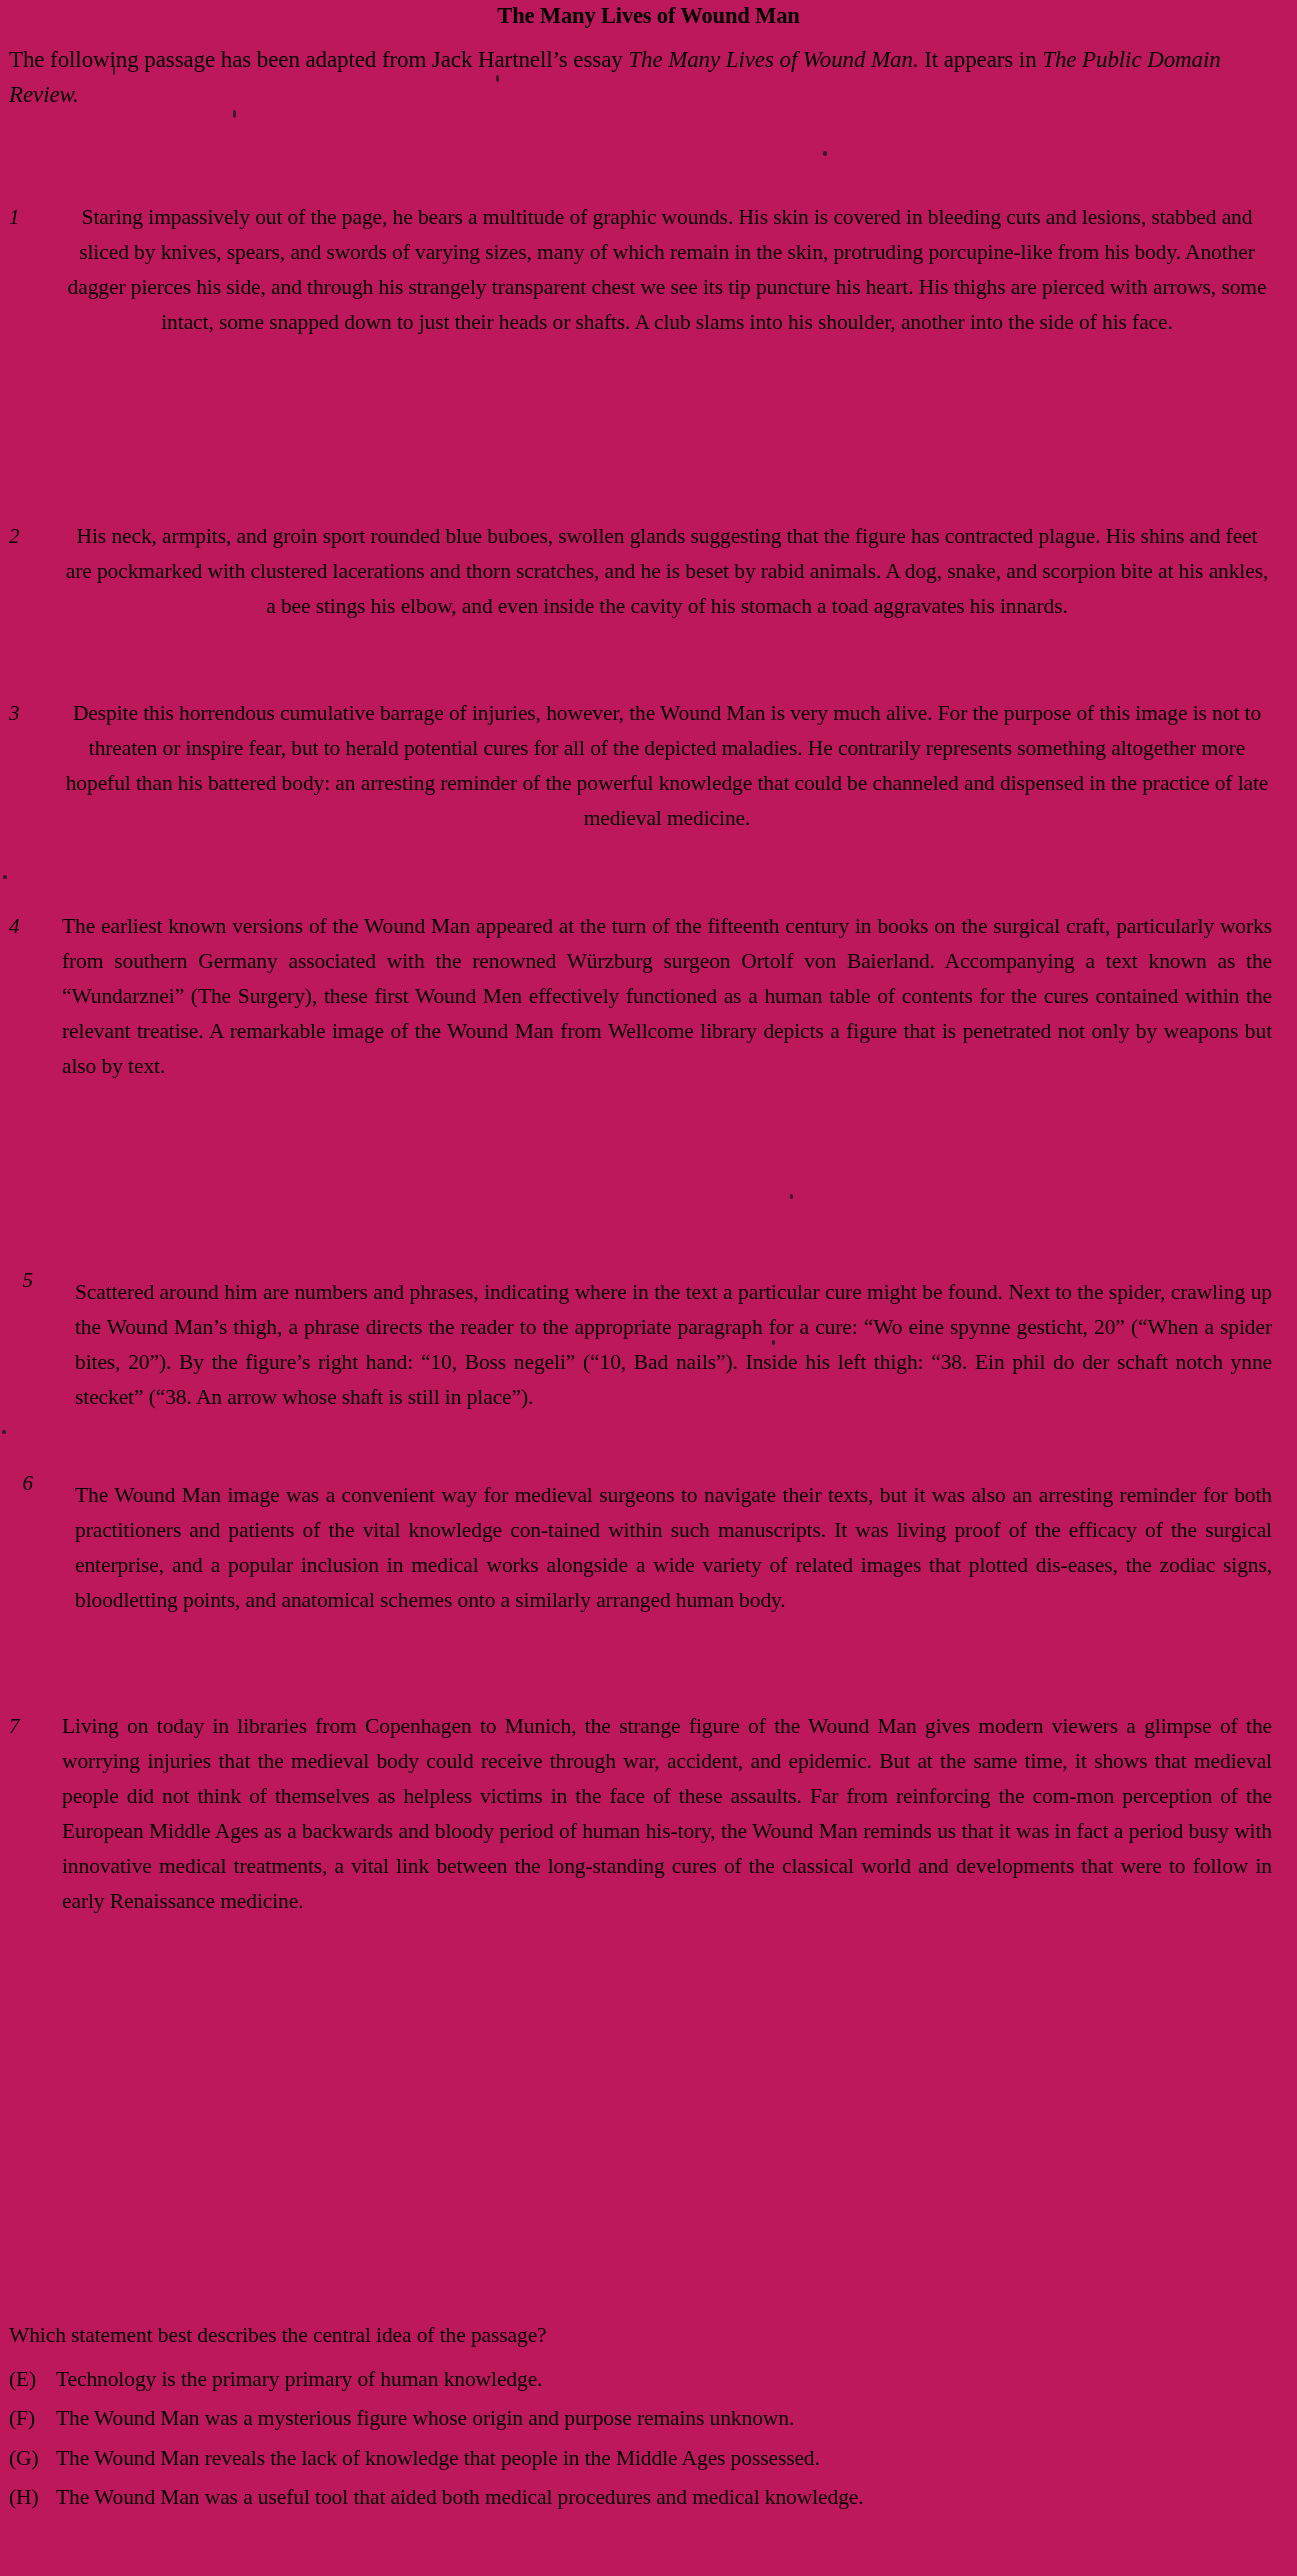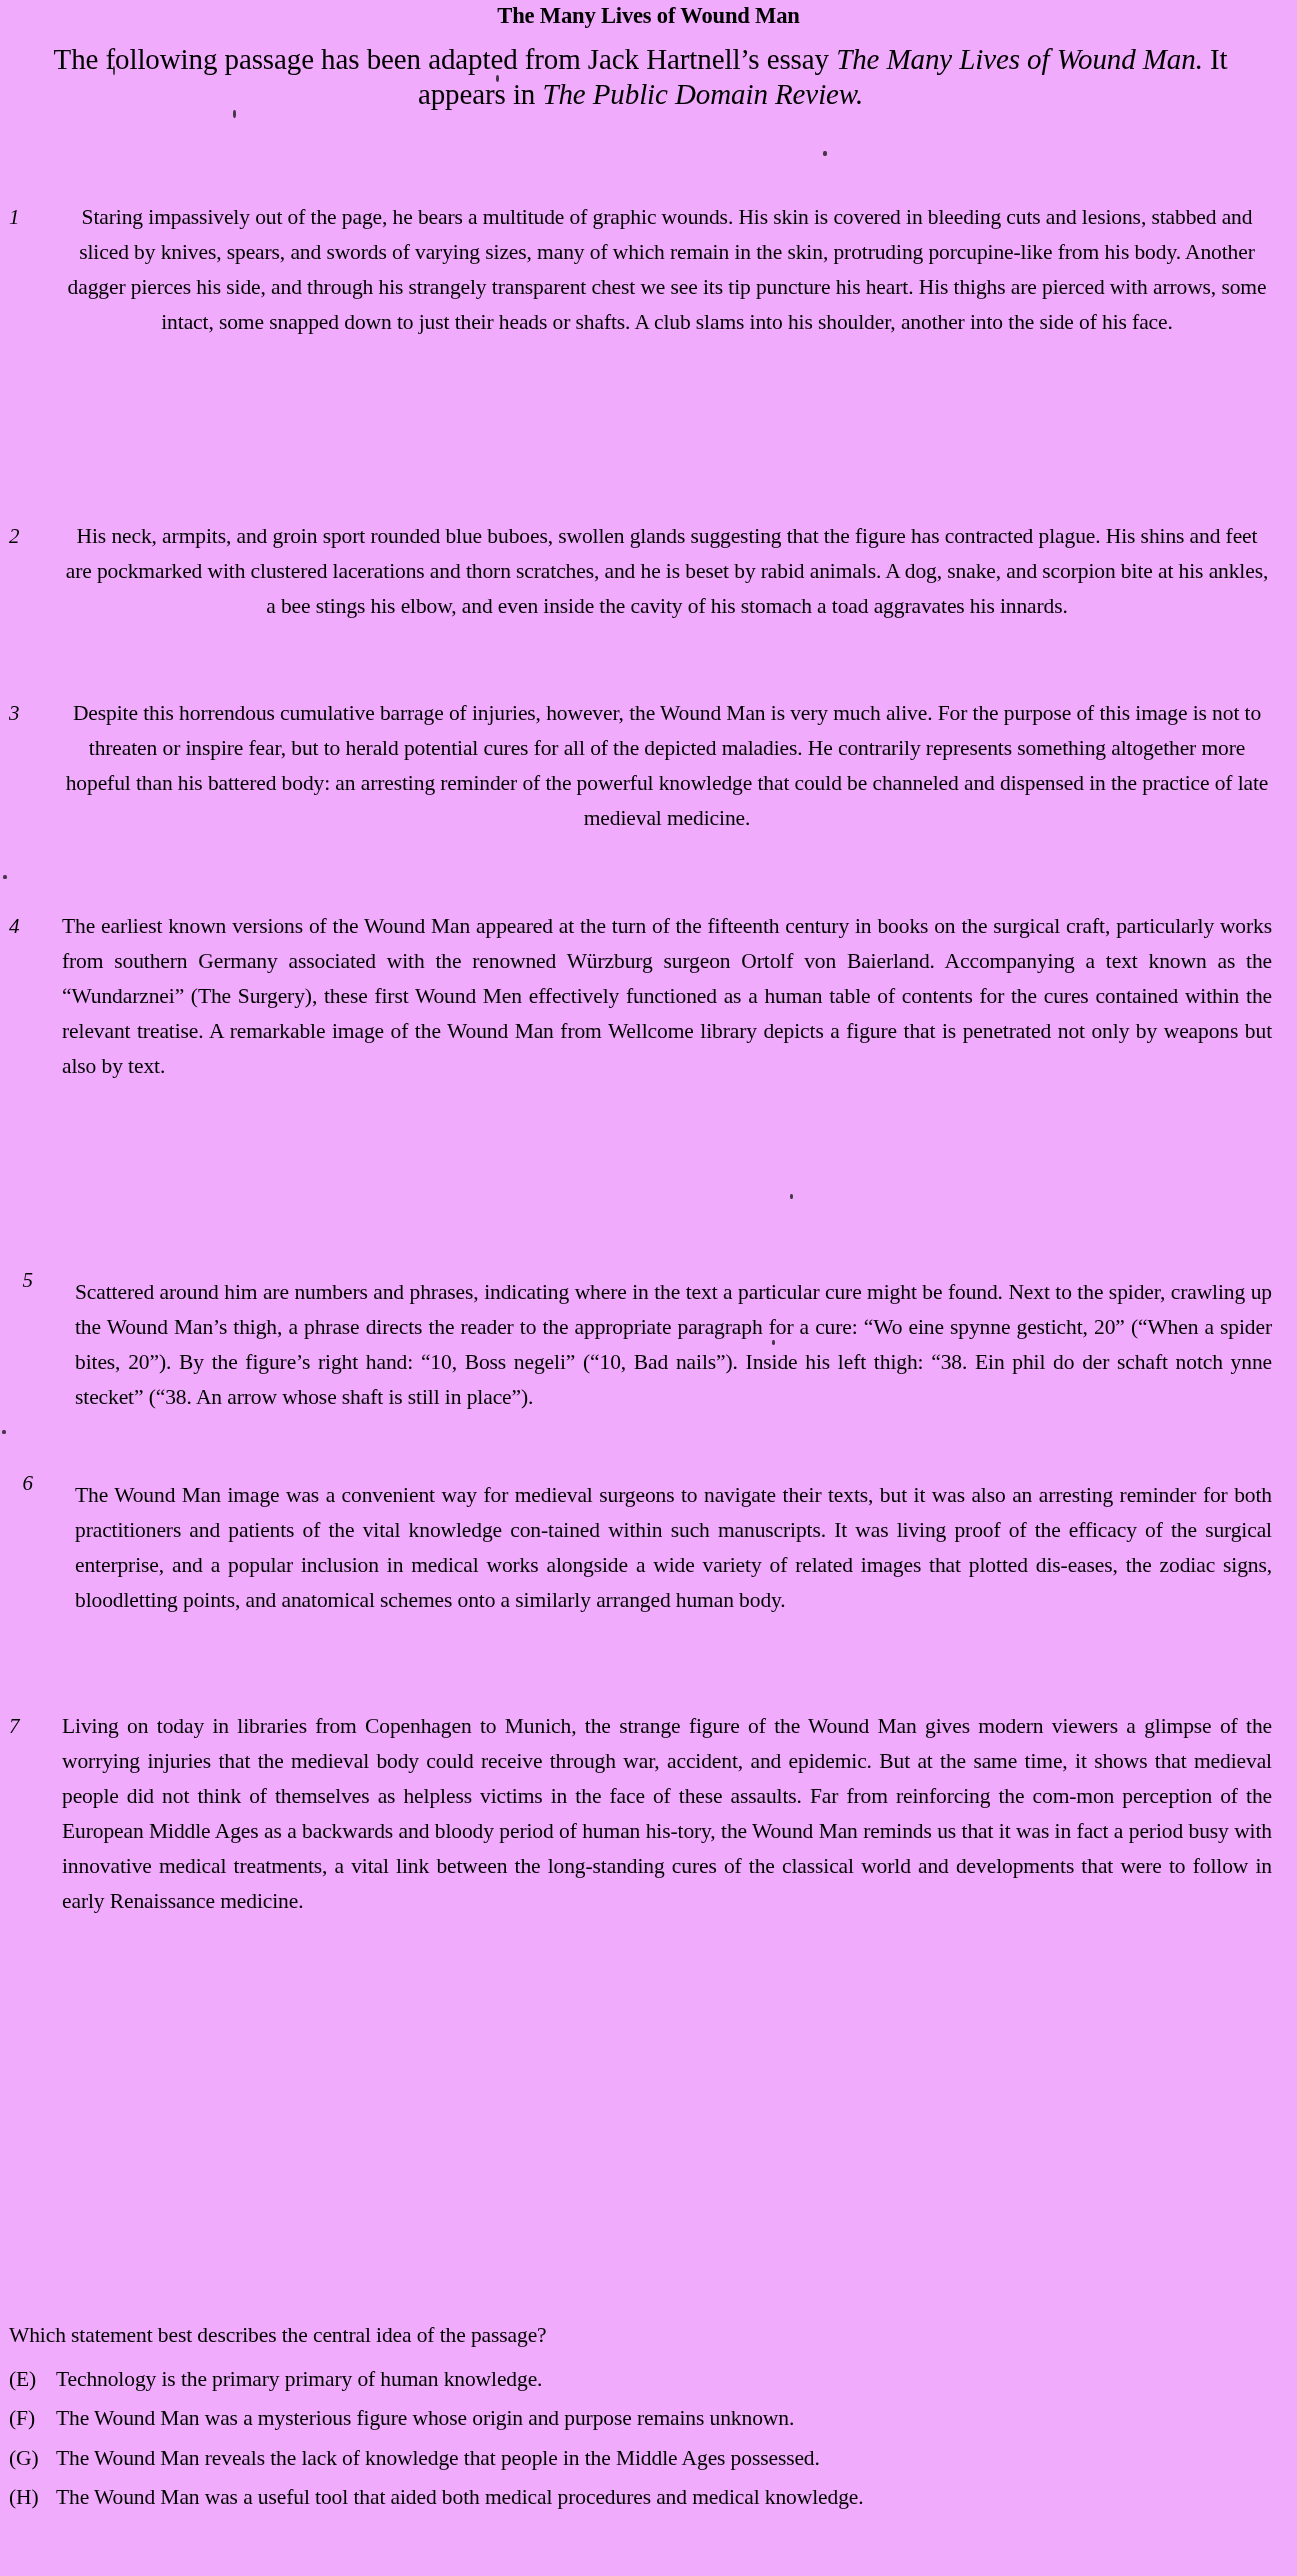--- a/index.html
+++ b/index.html
@@ -10,21 +10,21 @@
   }
   body {
     font-family: "Liberation Serif", "DejaVu Serif", serif;
     color: #000000;
     -webkit-font-smoothing: none;
   }
   #page {
     position: relative;
     width: 1297px;
     height: 2576px;
-    background: #f0abfc;
+    background: #be185d;
     overflow: hidden;
     box-sizing: border-box;
   }
 
   
   .doc-title {
     position: absolute;
     left: 0;
     top: 3px;
     width: 1297px;
@@ -34,23 +34,23 @@
     letter-spacing: -0.2px;
     line-height: 1.15;
   }
 
   
   .intro {
     position: absolute;
     left: 9px;
     top: 42px;
     width: 1263px;
-    font-size: 29px;
-    line-height: 35px;
-    text-align: center;
+    font-size: 23px;
+    line-height: 35px;
+    text-align: left;
     letter-spacing: -0.1px;
   }
   .intro .ital { font-style: italic; }
 
   
   .para {
     position: absolute;
     box-sizing: border-box;
     font-size: 21.5px;
     line-height: 35px;

